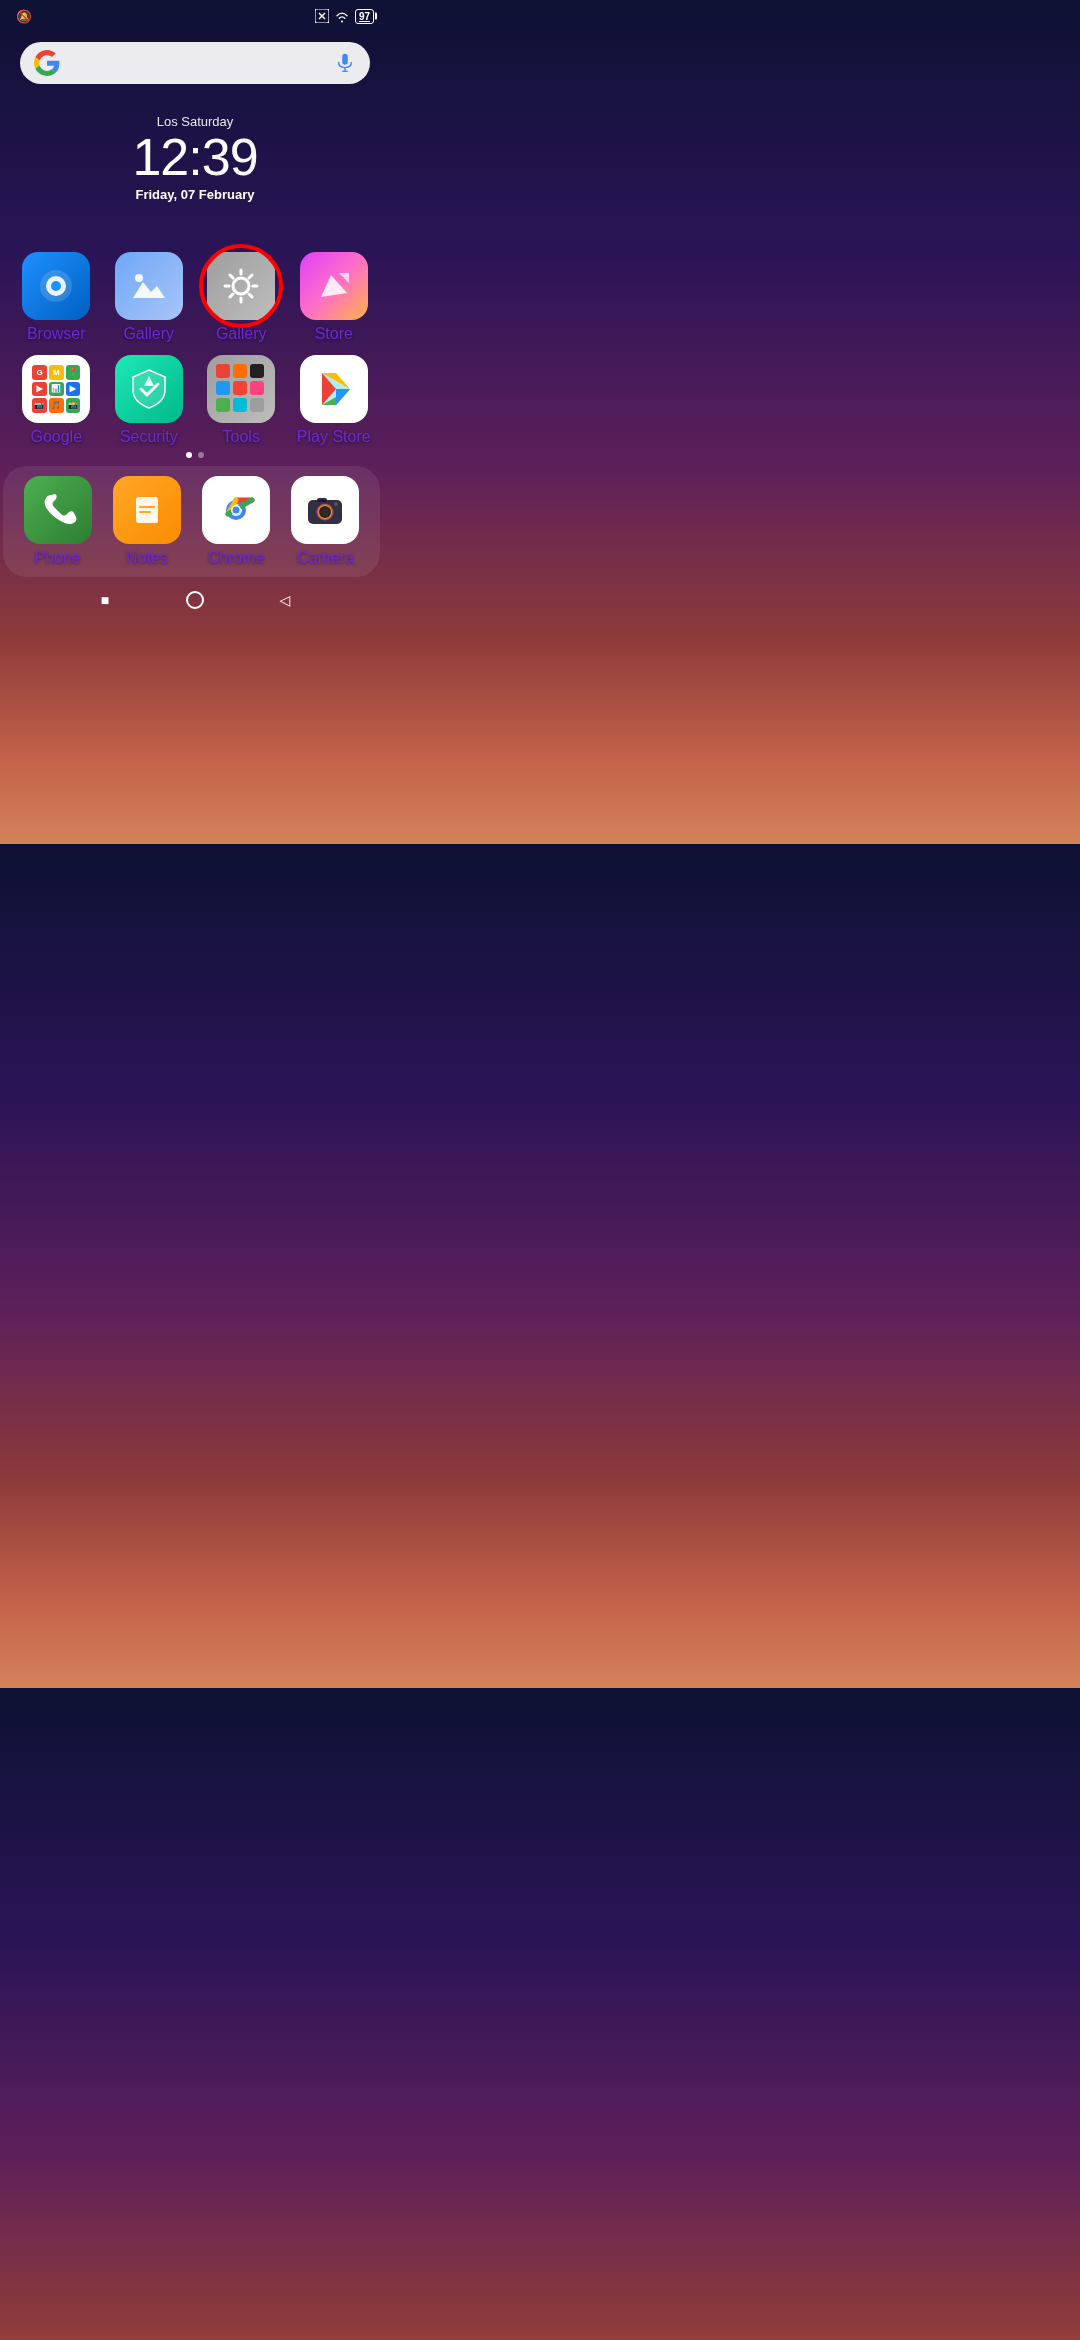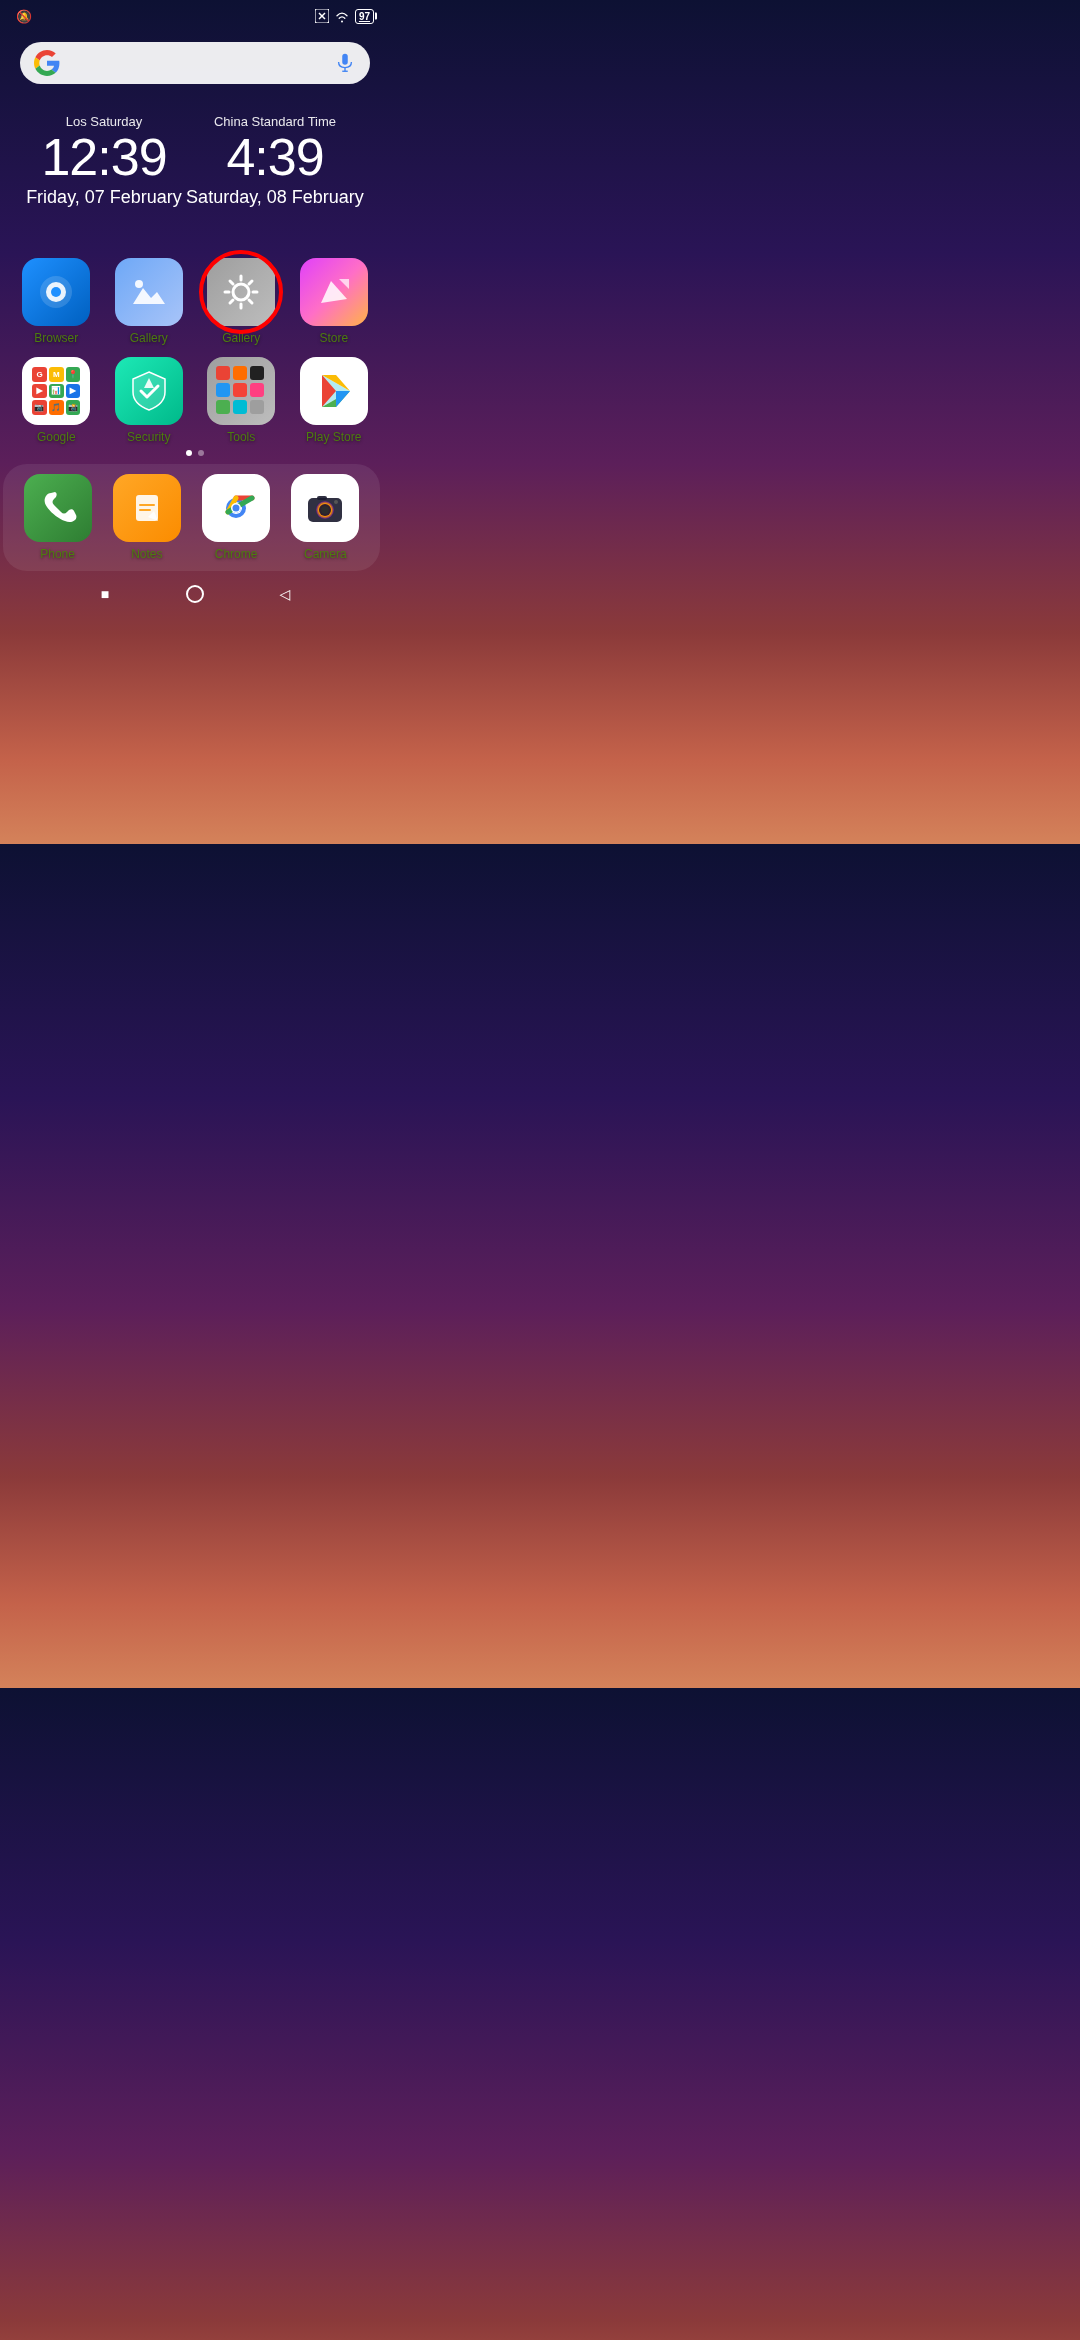--- a/index.html
+++ b/index.html
@@ -68,22 +68,22 @@
       opacity: 0.9;
       margin-bottom: 2px;
     }
     .clock-time {
       font-size: 52px;
       font-weight: 200;
       line-height: 1;
       letter-spacing: -1px;
     }
     .clock-date {
-      font-size: 18px;
-      font-weight: 400;
+      font-size: 13px;
+      font-weight: 700;
       margin-top: 4px;
     }
 
     
     .app-grid {
       display: grid;
       grid-template-columns: repeat(4, 1fr);
       gap: 12px 8px;
       padding: 0 14px;
       margin-top: 40px;
@@ -100,22 +100,22 @@
       width: 68px;
       height: 68px;
       border-radius: 16px;
       display: flex;
       align-items: center;
       justify-content: center;
       font-size: 28px;
       position: relative;
     }
     .app-label {
-      font-size: 12px;
-      color: #4d7c0f;
+      font-size: 16px;
+      color: #6d28d9;
       text-align: center;
       text-shadow: 0 1px 3px rgba(0,0,0,0.5);
     }
 
     
     .settings-highlight::after {
       content: '';
       position: absolute;
       top: -8px;
       left: -8px;
@@ -261,25 +261,20 @@
     <line x1="12" y1="17" x2="12" y2="21" stroke="#4285F4" stroke-width="1.5"></line>
     <line x1="9" y1="21" x2="15" y2="21" stroke="#4285F4" stroke-width="1.5"></line>
   </svg>
 </div>
 
 <div class="clock-widget">
   <div class="clock-item">
     <div class="clock-city">Los Saturday</div>
     <div class="clock-time">12:39</div>
     <div class="clock-date">Friday, 07 February</div>
-  </div>
-  <div class="clock-item">
-    <div class="clock-city">China Standard Time</div>
-    <div class="clock-time">4:39</div>
-    <div class="clock-date">Saturday, 08 February</div>
   </div>
 </div>
 
 <div class="app-grid">
 
   <div class="app-item">
     <div class="app-icon bg-blue">
       <svg width="40" height="40" viewBox="0 0 40 40">
         <circle cx="20" cy="20" r="16" fill="rgba(255,255,255,0.15)"></circle>
         <circle cx="20" cy="20" r="10" fill="rgba(255,255,255,0.9)"></circle>

